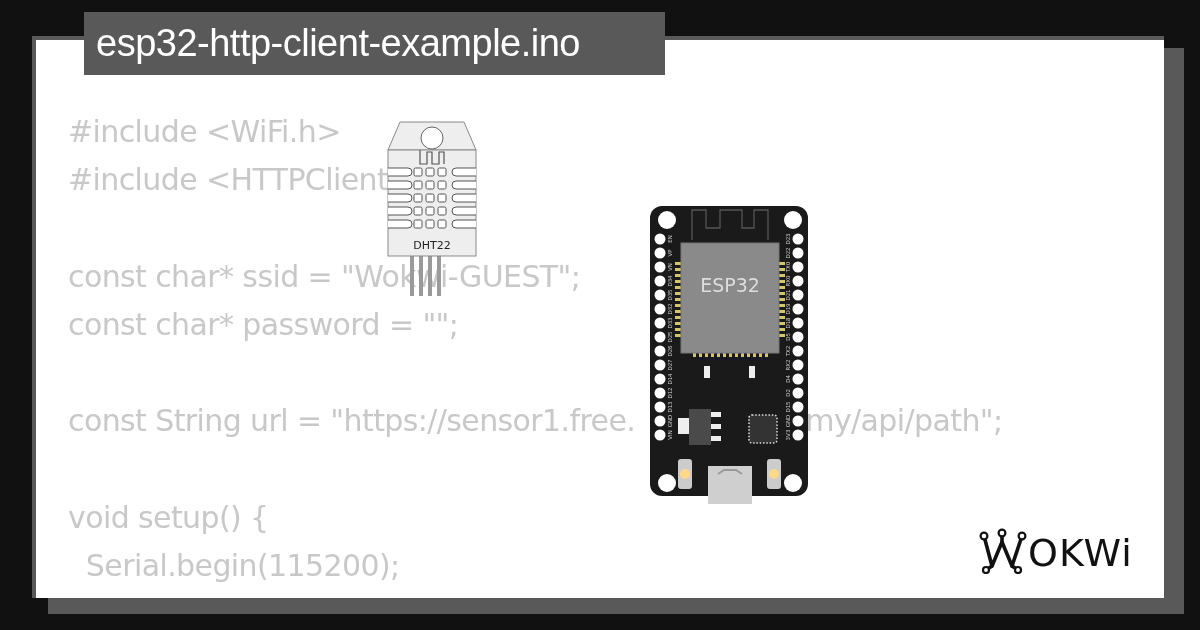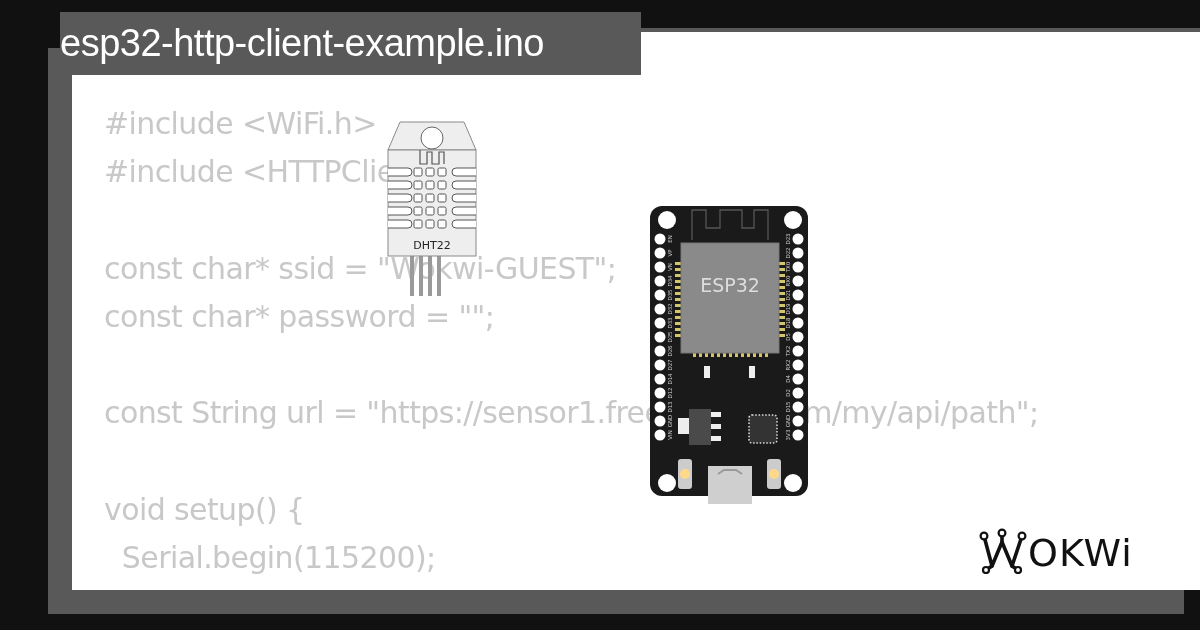--- a/index.html
+++ b/index.html
@@ -6,38 +6,38 @@
   body {
     width: 1200px; height: 630px; overflow: hidden;
     background: #111111; position: relative;
     font-family: "DejaVu Sans", sans-serif;
   }
   .shadow {
     position: absolute; left: 48px; top: 48px; width: 1136px; height: 566px;
     background: #595959;
   }
   .card {
-    position: absolute; left: 32px; top: 28px; width: 1132px; height: 562px;
-    background: #595959; overflow: hidden; margin-left: 36px;
+    position: absolute; left: 32px; top: 36px; width: 1132px; height: 562px;
+    background: #595959; overflow: hidden;
   }
   .card-inner {
     position: absolute; left: 4px; top: 4px; right: 0; bottom: 0;
     background: #ffffff; overflow: hidden;
   }
   .code {
     position: absolute; left: 32px; top: 68px; margin: 0;
     font-family: "DejaVu Sans", sans-serif; font-size: 30px; line-height: 48.2px;
     color: #c8c8c8; white-space: pre; letter-spacing: -0.6px;
   }
   .code .line { display: block; height: 48.2px; }
   .title {
-    position: absolute; left: 60px; top: 12px; height: 63px; width: 581px;
+    position: absolute; left: 84px; top: 12px; height: 63px; width: 581px;
     background: #595959; color: #ffffff;
     font-family: "Liberation Sans", sans-serif; font-size: 38px; line-height: 63px;
-    padding: 0 0 0 0; box-sizing: border-box; white-space: nowrap; letter-spacing: -0.5px;
+    padding: 0 0 0 12px; box-sizing: border-box; white-space: nowrap; letter-spacing: -0.5px;
   }
   .dht22 { position: absolute; left: 386px; top: 120px; }
   .esp32 { position: absolute; left: 648px; top: 204px; }
   .logo { position: absolute; left: 978px; top: 528px; }
 </style>
 </head>
 <body>
 
 <div class="shadow"></div>
 

